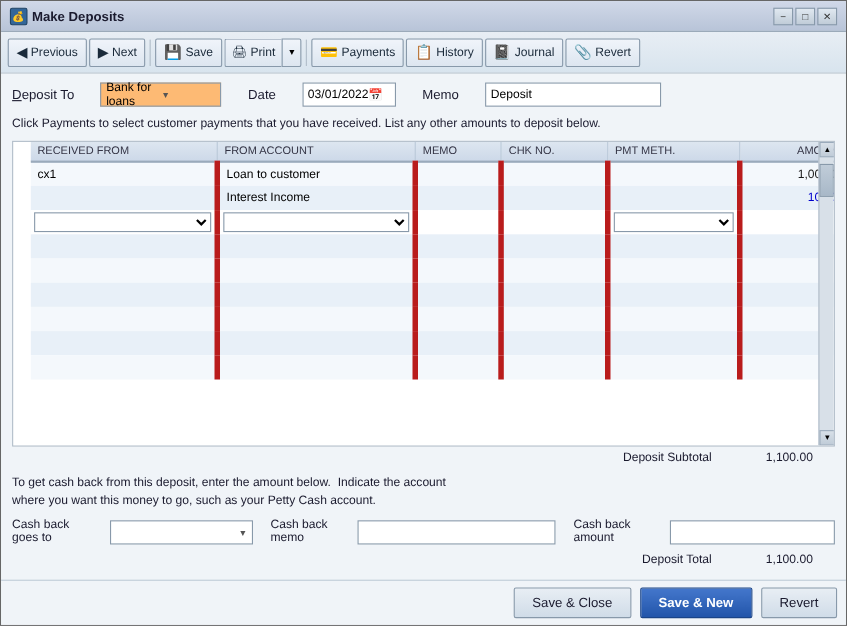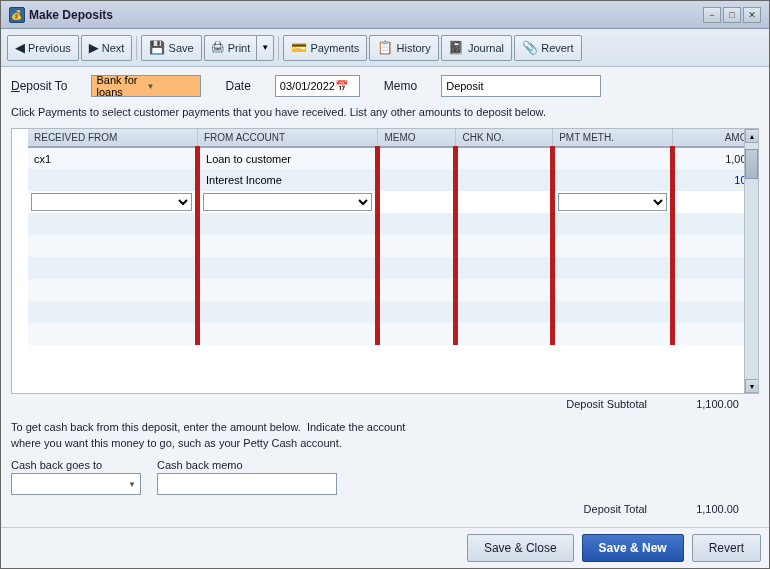--- a/index.html
+++ b/index.html
@@ -314,22 +314,22 @@
     }
 
     .cashback-row {
       display: flex;
       align-items: flex-start;
       gap: 16px;
       padding: 4px 0;
     }
     .cashback-field {
       display: flex;
-      flex-direction: column;
-      gap: 2px;
+      gap: 18px;
+      align-items: flex-end;
     }
     .cashback-field-label {
       font-size: 11px;
       color: #1a1a2e;
     }
     .cashback-input {
       display: flex;
       align-items: center;
       background: white;
       border: 1px solid #8899aa;
@@ -581,20 +581,26 @@
             <span style="flex:1;"></span>
             <span class="cashback-arrow">▼</span>
           </div>
         </div>
         <div class="cashback-field">
           <span class="cashback-field-label">Cash back memo</span>
           <div class="cashback-input without-arrow">
             <span style="flex:1;"></span>
           </div>
         </div>
+        <div class="cashback-field">
+          <span class="cashback-field-label">Cash back amount</span>
+          <div class="cashback-input cashback-amount-input">
+            <span style="flex:1;"></span>
+          </div>
+        </div>
       </div>
 
       <div class="deposit-total-row">
         <span class="subtotal-label">Deposit Total</span>
         <span class="subtotal-amount">1,100.00</span>
       </div>
 
     </div>
   </div>
 

